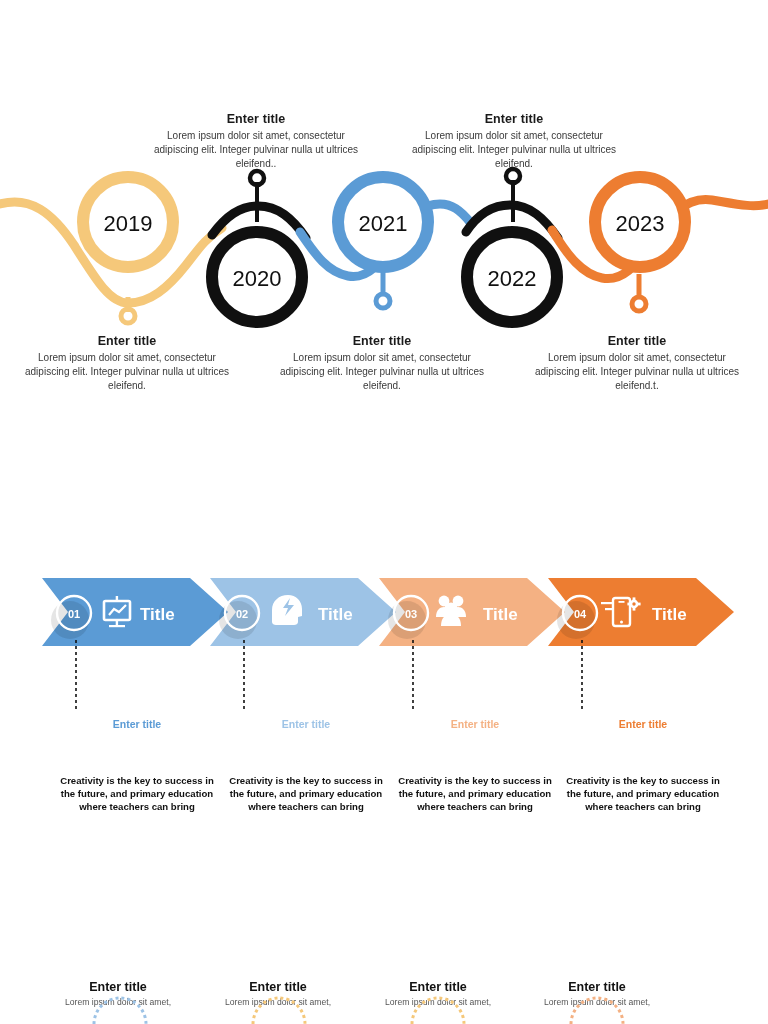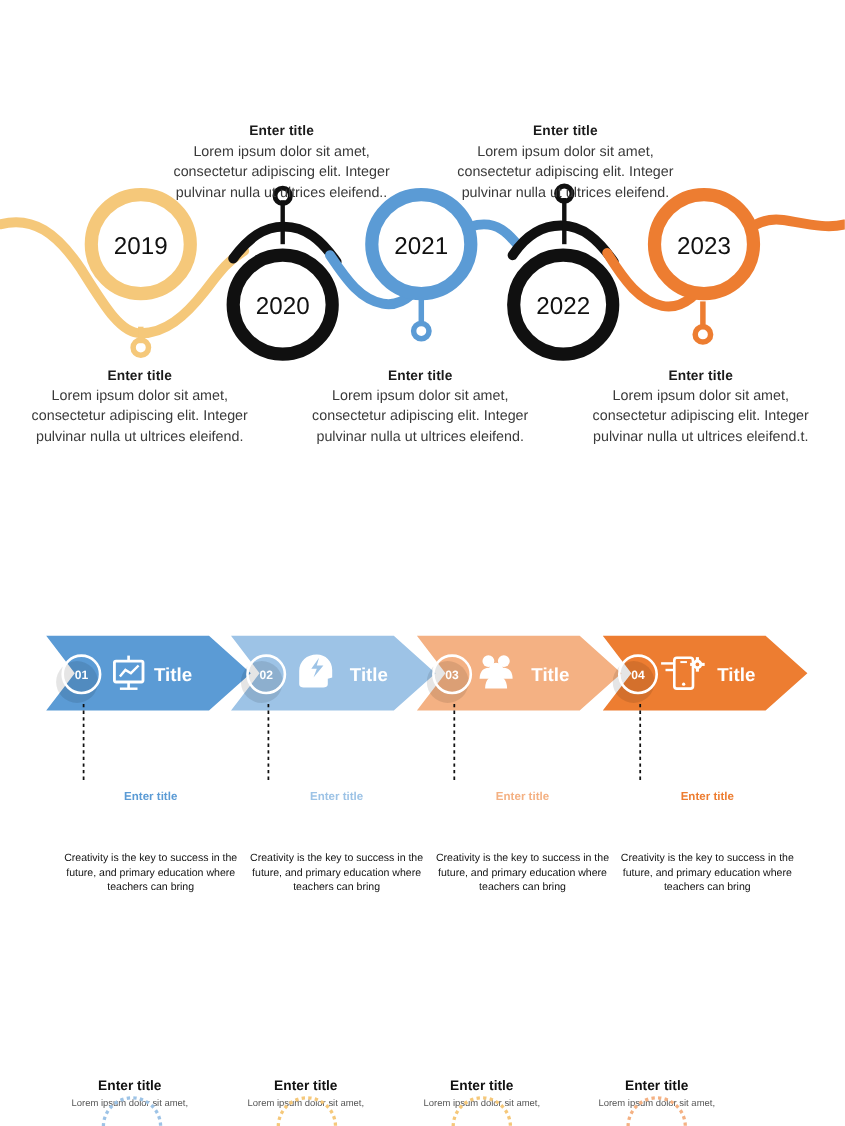--- a/index.html
+++ b/index.html
@@ -34,21 +34,21 @@
     width: 220px;
   }
   .tl-caption .tl-title {
     font-size: 12.5px;
     font-weight: bold;
     color: #1a1a1a;
     margin-bottom: 3px;
     letter-spacing: .1px;
   }
   .tl-caption .tl-body {
-    font-size: 13px;
+    font-size: 10px;
     line-height: 1.42;
     color: #3a3a3a;
   }
   .tl-cap-top-1 { left: 146px; top: 112px; }
   .tl-cap-top-2 { left: 404px; top: 112px; }
   .tl-cap-bot-1 { left: 17px;  top: 334px; }
   .tl-cap-bot-2 { left: 272px; top: 334px; }
   .tl-cap-bot-3 { left: 527px; top: 334px; }
 
   .yr-label {
@@ -86,21 +86,21 @@
   }
   .chev-caption .cc-title {
     font-size: 10.5px;
     font-weight: bold;
     margin-bottom: 2px;
   }
   .chev-caption .cc-body {
     font-size: 9.6px;
     line-height: 1.38;
     color: #111111;
-    font-weight: normal;
+    font-weight: bold;
     margin-top: 44px;
   }
   .cc-1 { left: 52px;  top: 718px; }
   .cc-2 { left: 221px; top: 718px; }
   .cc-3 { left: 390px; top: 718px; }
   .cc-4 { left: 558px; top: 718px; }
 
   
   #bottom-section {
     position: absolute;

